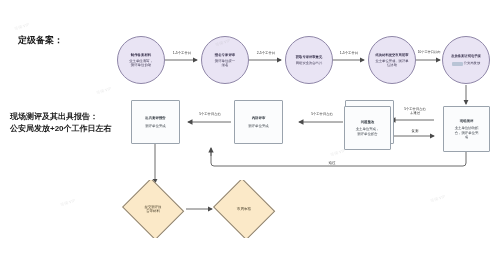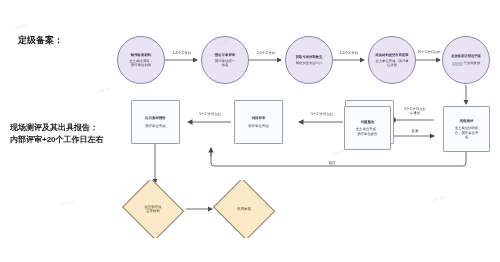--- a/index.html
+++ b/index.html
@@ -129,23 +129,23 @@
     <g stroke="#5a5a5a" stroke-width="0.9" fill="none">
       <path d="M466,152 L466,163 Q466,166 463,166 L214,166 Q211,166 211,163 L211,152"></path>
     </g>
     <path d="M211,156 L211,148" stroke="#5a5a5a" stroke-width="0.9" fill="none" marker-end="url(#ah)"></path>
   </svg>
 
   <div class="phase" style="left:18px;top:34px;font-size:9px;">
     <span class="l1">定级备案：</span>
   </div>
 
-  <div class="phase" style="left:10px;top:111px;font-size:8px;margin-top:11px;">
+  <div class="phase" style="left:10px;top:111px;font-size:8px;">
     <span class="l1">现场测评及其出具报告：</span>
-    <span class="l2">内部评审+20个工作日左右</span>
+    <span class="l2">公安局发放+20个工作日左右</span>
   </div>
 
   <div class="phase" style="left:12px;top:196px;font-size:8px;">
   </div>
 
   <div class="node ellipse" style="left:117px;top:36px;width:48px;height:48px;font-size:3.4px;">
     <span class="t1">制作备案材料</span>
     <span class="t2" style="white-space:pre-line;">业主单位填写，
 测评单位协助</span>
   </div>

